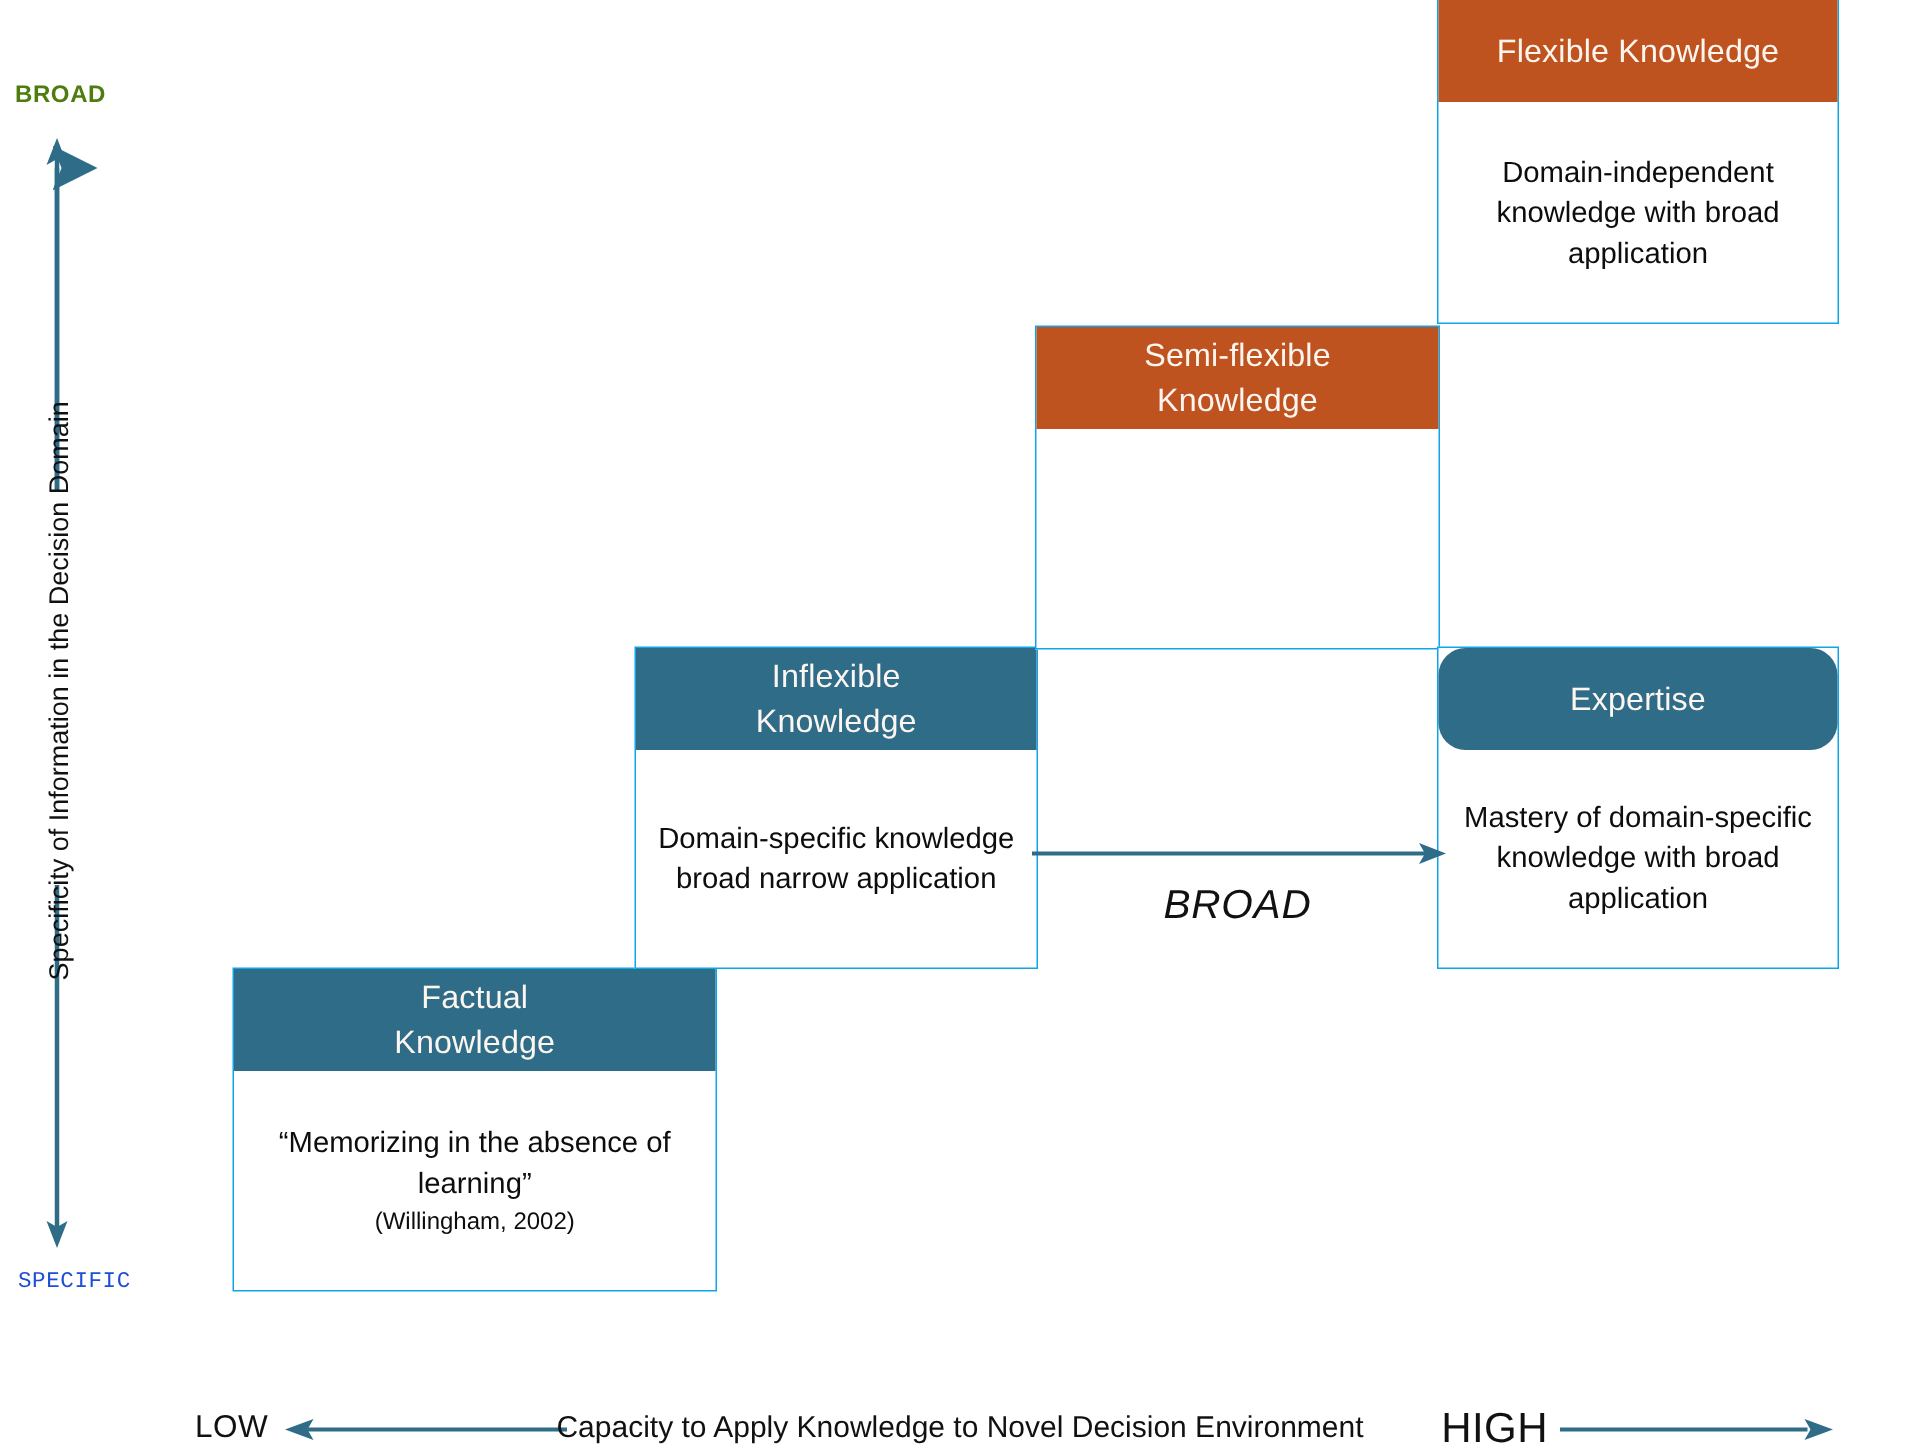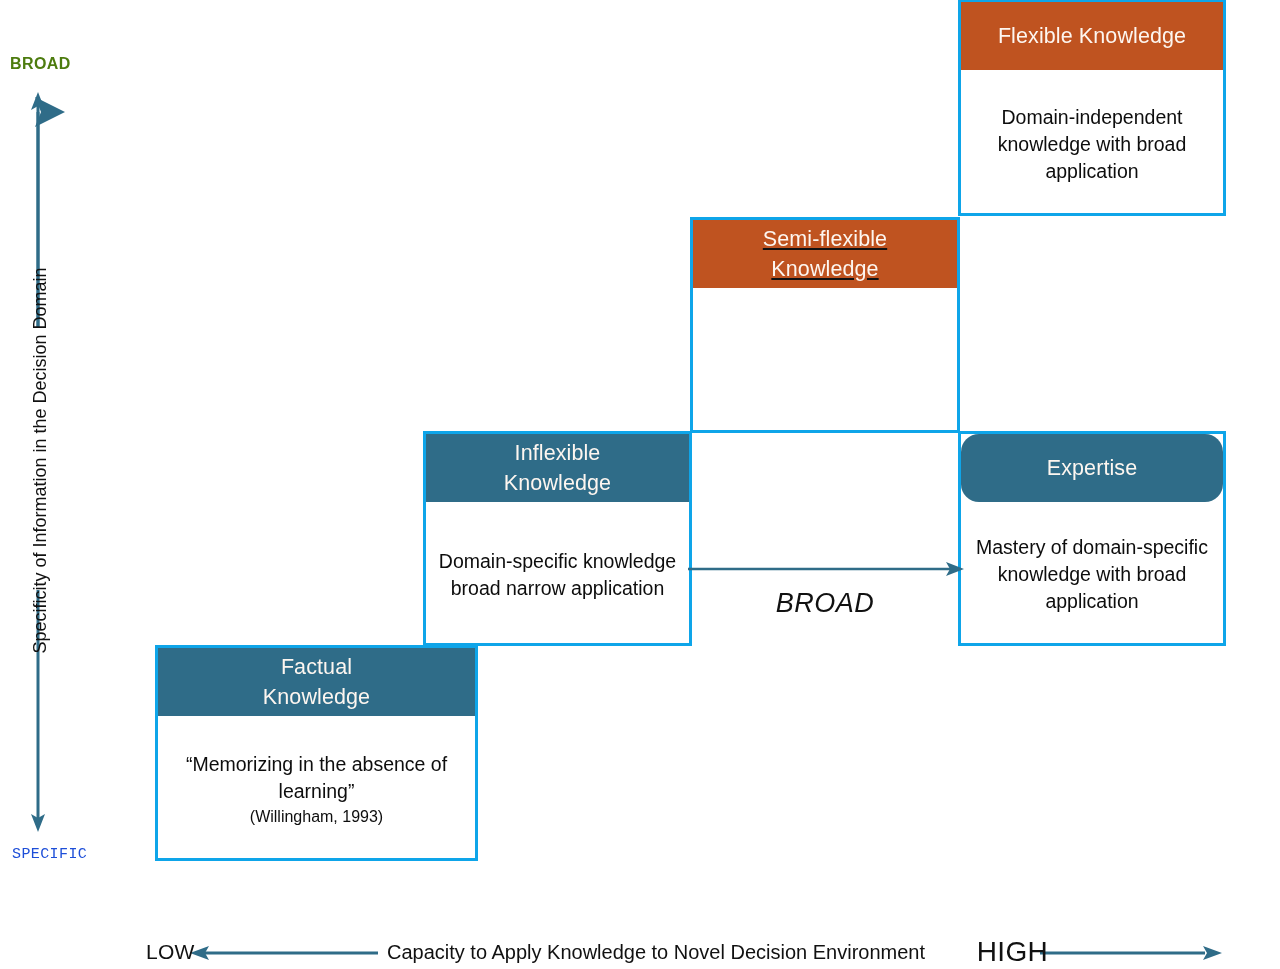--- a/index.html
+++ b/index.html
@@ -21,21 +21,21 @@
     position: absolute;
     left: 0; top: 0;
     width: 1280px;
     height: 969px;
   }
 
   
   .stage-box {
     position: absolute;
     box-sizing: border-box;
-    border: 3px solid #0ea5e9;
+    border: 1px solid #0ea5e9;
     background: #ffffff;
   }
   .stage-head {
     box-sizing: border-box;
     width: 100%;
     display: flex;
     align-items: center;
     justify-content: center;
     text-align: center;
     color: #fdf6f0;
@@ -68,21 +68,21 @@
 
   
   #box-factual      { left: 155px; top: 645px; width: 323px; height: 216px; }
   #box-factual .stage-head { height: 68px; }
   #box-factual .stage-body { height: 146px; }
 
   #box-inflexible   { left: 423px; top: 431px; width: 269px; height: 215px; }
   #box-inflexible .stage-head { height: 68px; }
   #box-inflexible .stage-body { height: 145px; }
 
-  #box-semiflexible { left: 690px; top: 217px; width: 270px; height: 216px; text-decoration: underline; }
+  #box-semiflexible { left: 690px; top: 217px; width: 270px; height: 216px; }
   #box-semiflexible .stage-head { height: 68px; }
   #box-semiflexible .stage-body { height: 146px; }
 
   #box-flexible     { left: 958px; top: -1px; width: 268px; height: 217px; }
   #box-flexible .stage-head { height: 68px; }
   #box-flexible .stage-body { height: 148px; }
 
   #box-expertise    { left: 958px; top: 431px; width: 268px; height: 215px; }
   #box-expertise .stage-head { height: 68px; border-radius: 18px; }
   #box-expertise .stage-body { height: 145px; }
@@ -124,21 +124,21 @@
     transform-origin: 50% 50%;
     text-align: center;
     font-size: 18px;
     color: #111;
     white-space: nowrap;
   }
 
   
   #x-axis-row {
     position: absolute;
-    left: 16px;
+    left: 0;
     top: 935px;
     width: 1038px;
     height: 34px;
     display: flex;
     align-items: center;
   }
   #label-low {
     position: absolute;
     left: 130px;
     top: 0;
@@ -229,21 +229,21 @@
   <div class="stage-box" id="box-factual">
     <div class="stage-head blue">
       <span>
         <span>Factual</span><br>
         <span>Knowledge</span>
       </span>
     </div>
     <div class="stage-body">
       <span class="inner">
         <span>“Memorizing in the absence of learning”</span>
-        <span class="cite">(Willingham, 1993)</span>
+        <span class="cite">(Willingham, 2002)</span>
       </span>
     </div>
   </div>
 
   <div class="stage-box" id="box-inflexible">
     <div class="stage-head blue">
       <span>
         <span>Inflexible</span><br>
         <span>Knowledge</span>
       </span>

